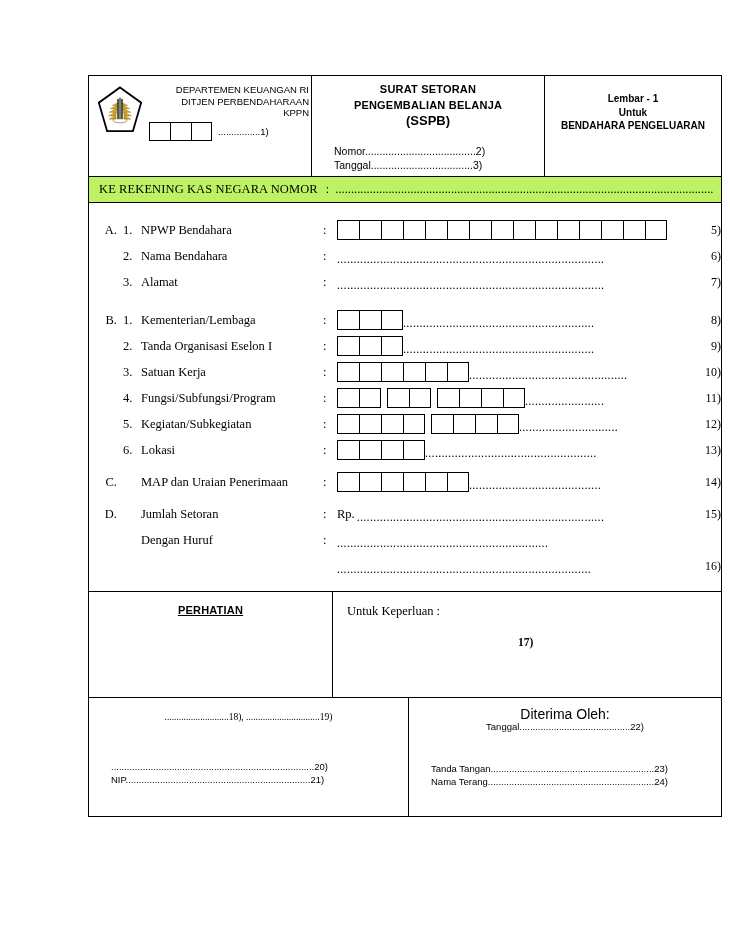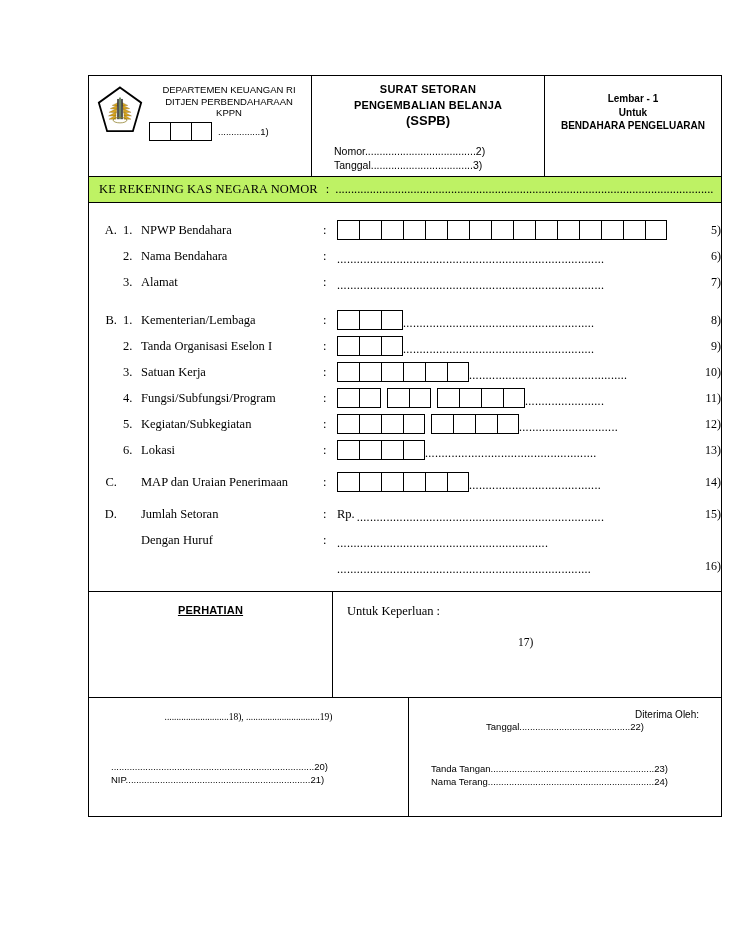--- a/index.html
+++ b/index.html
@@ -20,21 +20,21 @@
   }
 
   
   .hdr{display:flex;align-items:stretch;border-bottom:1.5px solid #000;}
   .hdr-left{width:222px;display:flex;align-items:flex-start;padding:8px 4px 6px 8px;box-sizing:border-box;}
   .hdr-mid{flex:1;border-left:1.5px solid #000;border-right:1.5px solid #000;padding:6px 8px 4px 8px;box-sizing:border-box;}
   .hdr-right{width:176px;padding:16px 6px 6px 6px;box-sizing:border-box;text-align:center;}
 
   .emblem{width:46px;height:48px;flex:0 0 46px;margin-right:6px;margin-top:2px;}
 
-  .dept-lines{font-family:"Liberation Sans",sans-serif;font-size:9.5px;line-height:11.5px;text-align:center;width:160px;}
+  .dept-lines{font-family:"Liberation Sans",sans-serif;font-size:9.5px;line-height:11.5px;text-align:right;width:160px;}
   .kppn-row{display:flex;align-items:center;margin-top:3px;}
   .boxes{display:flex;}
   .boxes .bx{
     width:21px;height:19px;
     border:1.2px solid #000;
     border-right-width:0;
     box-sizing:border-box;
     background:#fff;
   }
   .boxes .bx:last-child{border-right-width:1.2px;}
@@ -101,32 +101,32 @@
   .mid{display:flex;border-bottom:1.5px solid #000;height:105px;}
   .perhatian{width:244px;box-sizing:border-box;padding:12px 16px 8px 16px;border-right:1.5px solid #000;}
   .perhatian h4{
     margin:0 0 12px 0;text-align:center;
     font-family:"Liberation Sans",sans-serif;font-size:11px;font-weight:bold;
     text-decoration:underline;letter-spacing:.2px;
   }
   .perhatian p{margin:0;font-family:"Liberation Sans",sans-serif;font-size:9.5px;line-height:13px;}
   .keperluan{flex:1;box-sizing:border-box;padding:12px 14px;position:relative;}
   .keperluan .k-lbl{font-size:12.5px;}
-  .keperluan .k-num{position:absolute;left:185px;top:44px;font-size:11.5px;}
+  .keperluan .k-num{position:absolute;left:185px;top:44px;font-size:11.5px;font-weight:bold;}
 
   
   .bottom{display:flex;height:118px;}
   .bl{width:320px;box-sizing:border-box;padding:14px 22px 8px 22px;border-right:1.5px solid #000;}
   .br{flex:1;box-sizing:border-box;padding:10px 22px 8px 22px;text-align:center;}
 
   .sig-top{font-family:Liberation Serif, serif;font-size:9.5px;white-space:nowrap;overflow:hidden;text-align:center;}
   .sig-bot{margin-top:38px;font-family:"Liberation Sans",sans-serif;font-size:9.5px;}
   .sig-bot .l{white-space:nowrap;overflow:hidden;line-height:13px;}
 
-  .br .r-head{font-family:"Liberation Sans",sans-serif;font-size:10px;line-height:13px;text-align:right;}
+  .br .r-head{font-family:"Liberation Sans",sans-serif;font-size:14px;line-height:13px;}
   .br .r-tgl{font-family:"Liberation Sans",sans-serif;font-size:9.5px;white-space:nowrap;overflow:hidden;padding:0 18px;}
   .br .r-bot{margin-top:30px;text-align:left;font-family:"Liberation Sans",sans-serif;font-size:9.5px;}
   .br .r-bot .l{white-space:nowrap;overflow:hidden;line-height:13px;}
 </style>
 </head>
 <body>
 
 <div class="page">
   <div class="form">
 

